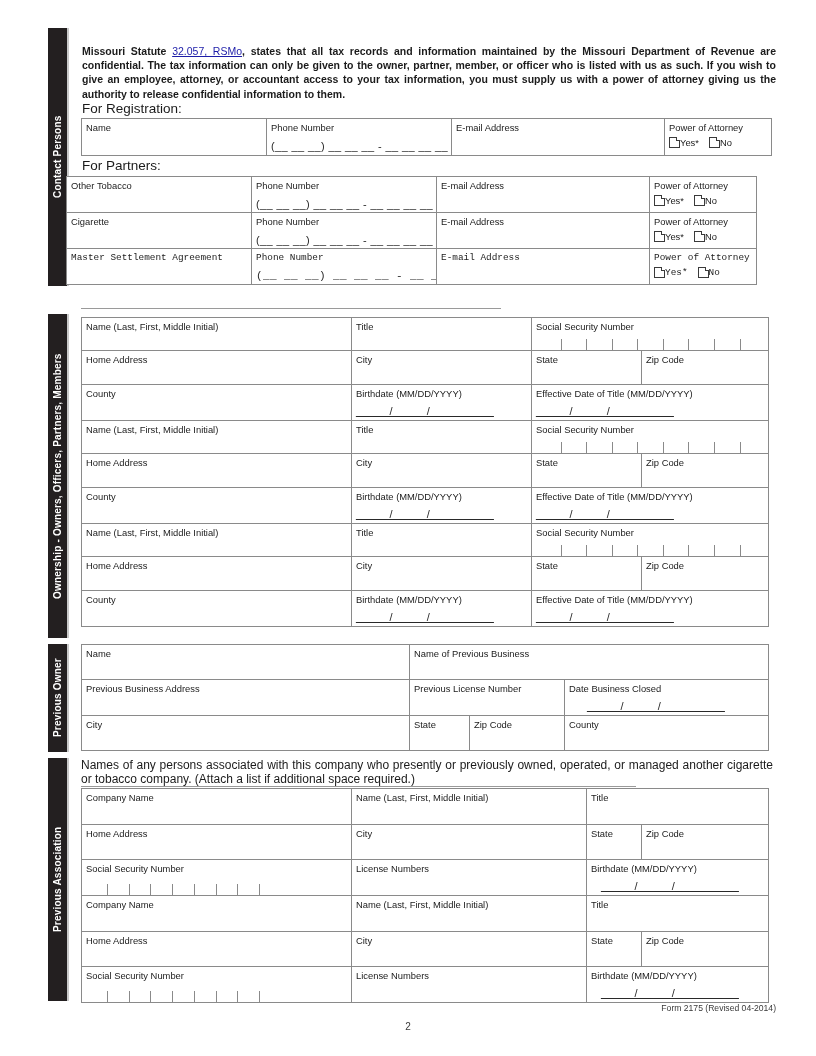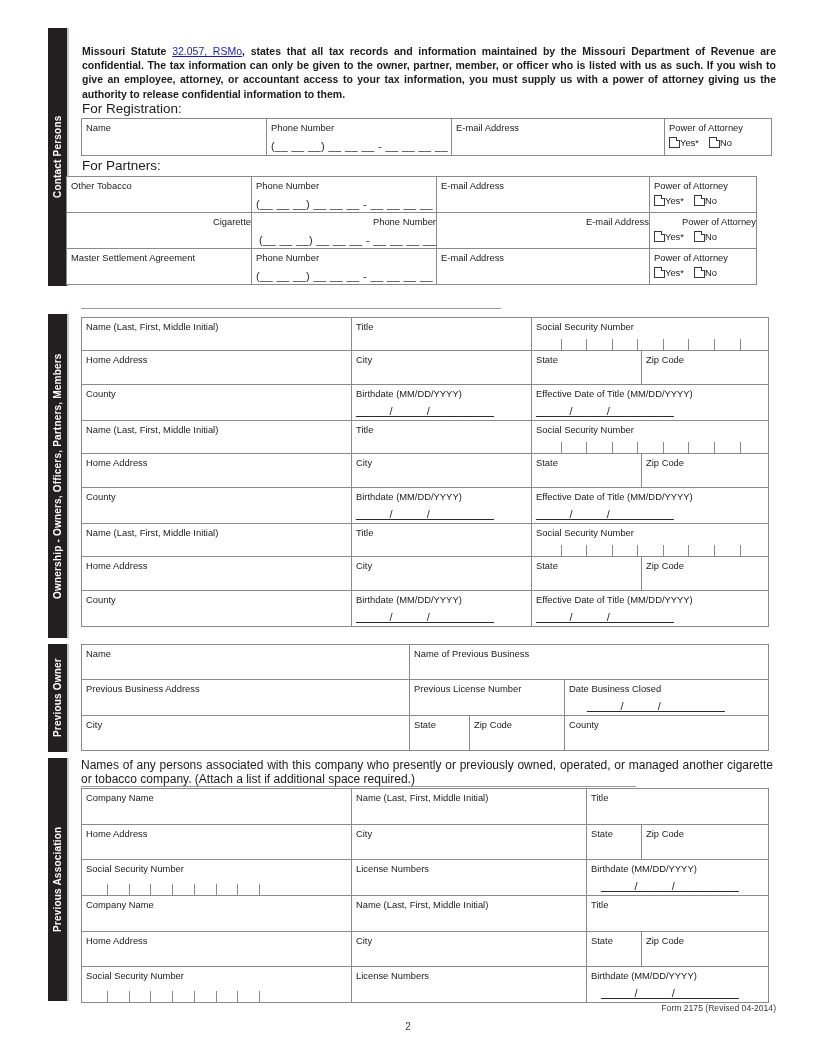--- a/index.html
+++ b/index.html
@@ -268,21 +268,21 @@
           <span class="lbl">Power of Attorney</span>
           <span class="poa-row">
             <span class="chk"></span>
             <span>Yes*</span>
             <span class="gap"></span>
             <span class="chk"></span>
             <span>No</span>
           </span>
         </td>
       </tr>
-      <tr style="height:36px;text-align:right;">
+      <tr style="height:36px;">
         <td>
           <span class="lbl">Cigarette</span>
         </td>
         <td>
           <span class="lbl">Phone Number</span>
           <span class="blankline">(__ __ __) __ __ __ - __ __ __ __</span>
         </td>
         <td>
           <span class="lbl">E-mail Address</span>
         </td>
@@ -290,21 +290,21 @@
           <span class="lbl">Power of Attorney</span>
           <span class="poa-row">
             <span class="chk"></span>
             <span>Yes*</span>
             <span class="gap"></span>
             <span class="chk"></span>
             <span>No</span>
           </span>
         </td>
       </tr>
-      <tr style="height:36px;">
+      <tr style="height:36px;font-family:Liberation Mono, monospace;">
         <td>
           <span class="lbl">Master Settlement Agreement</span>
         </td>
         <td>
           <span class="lbl">Phone Number</span>
           <span class="blankline">(__ __ __) __ __ __ - __ __ __ __</span>
         </td>
         <td>
           <span class="lbl">E-mail Address</span>
         </td>

